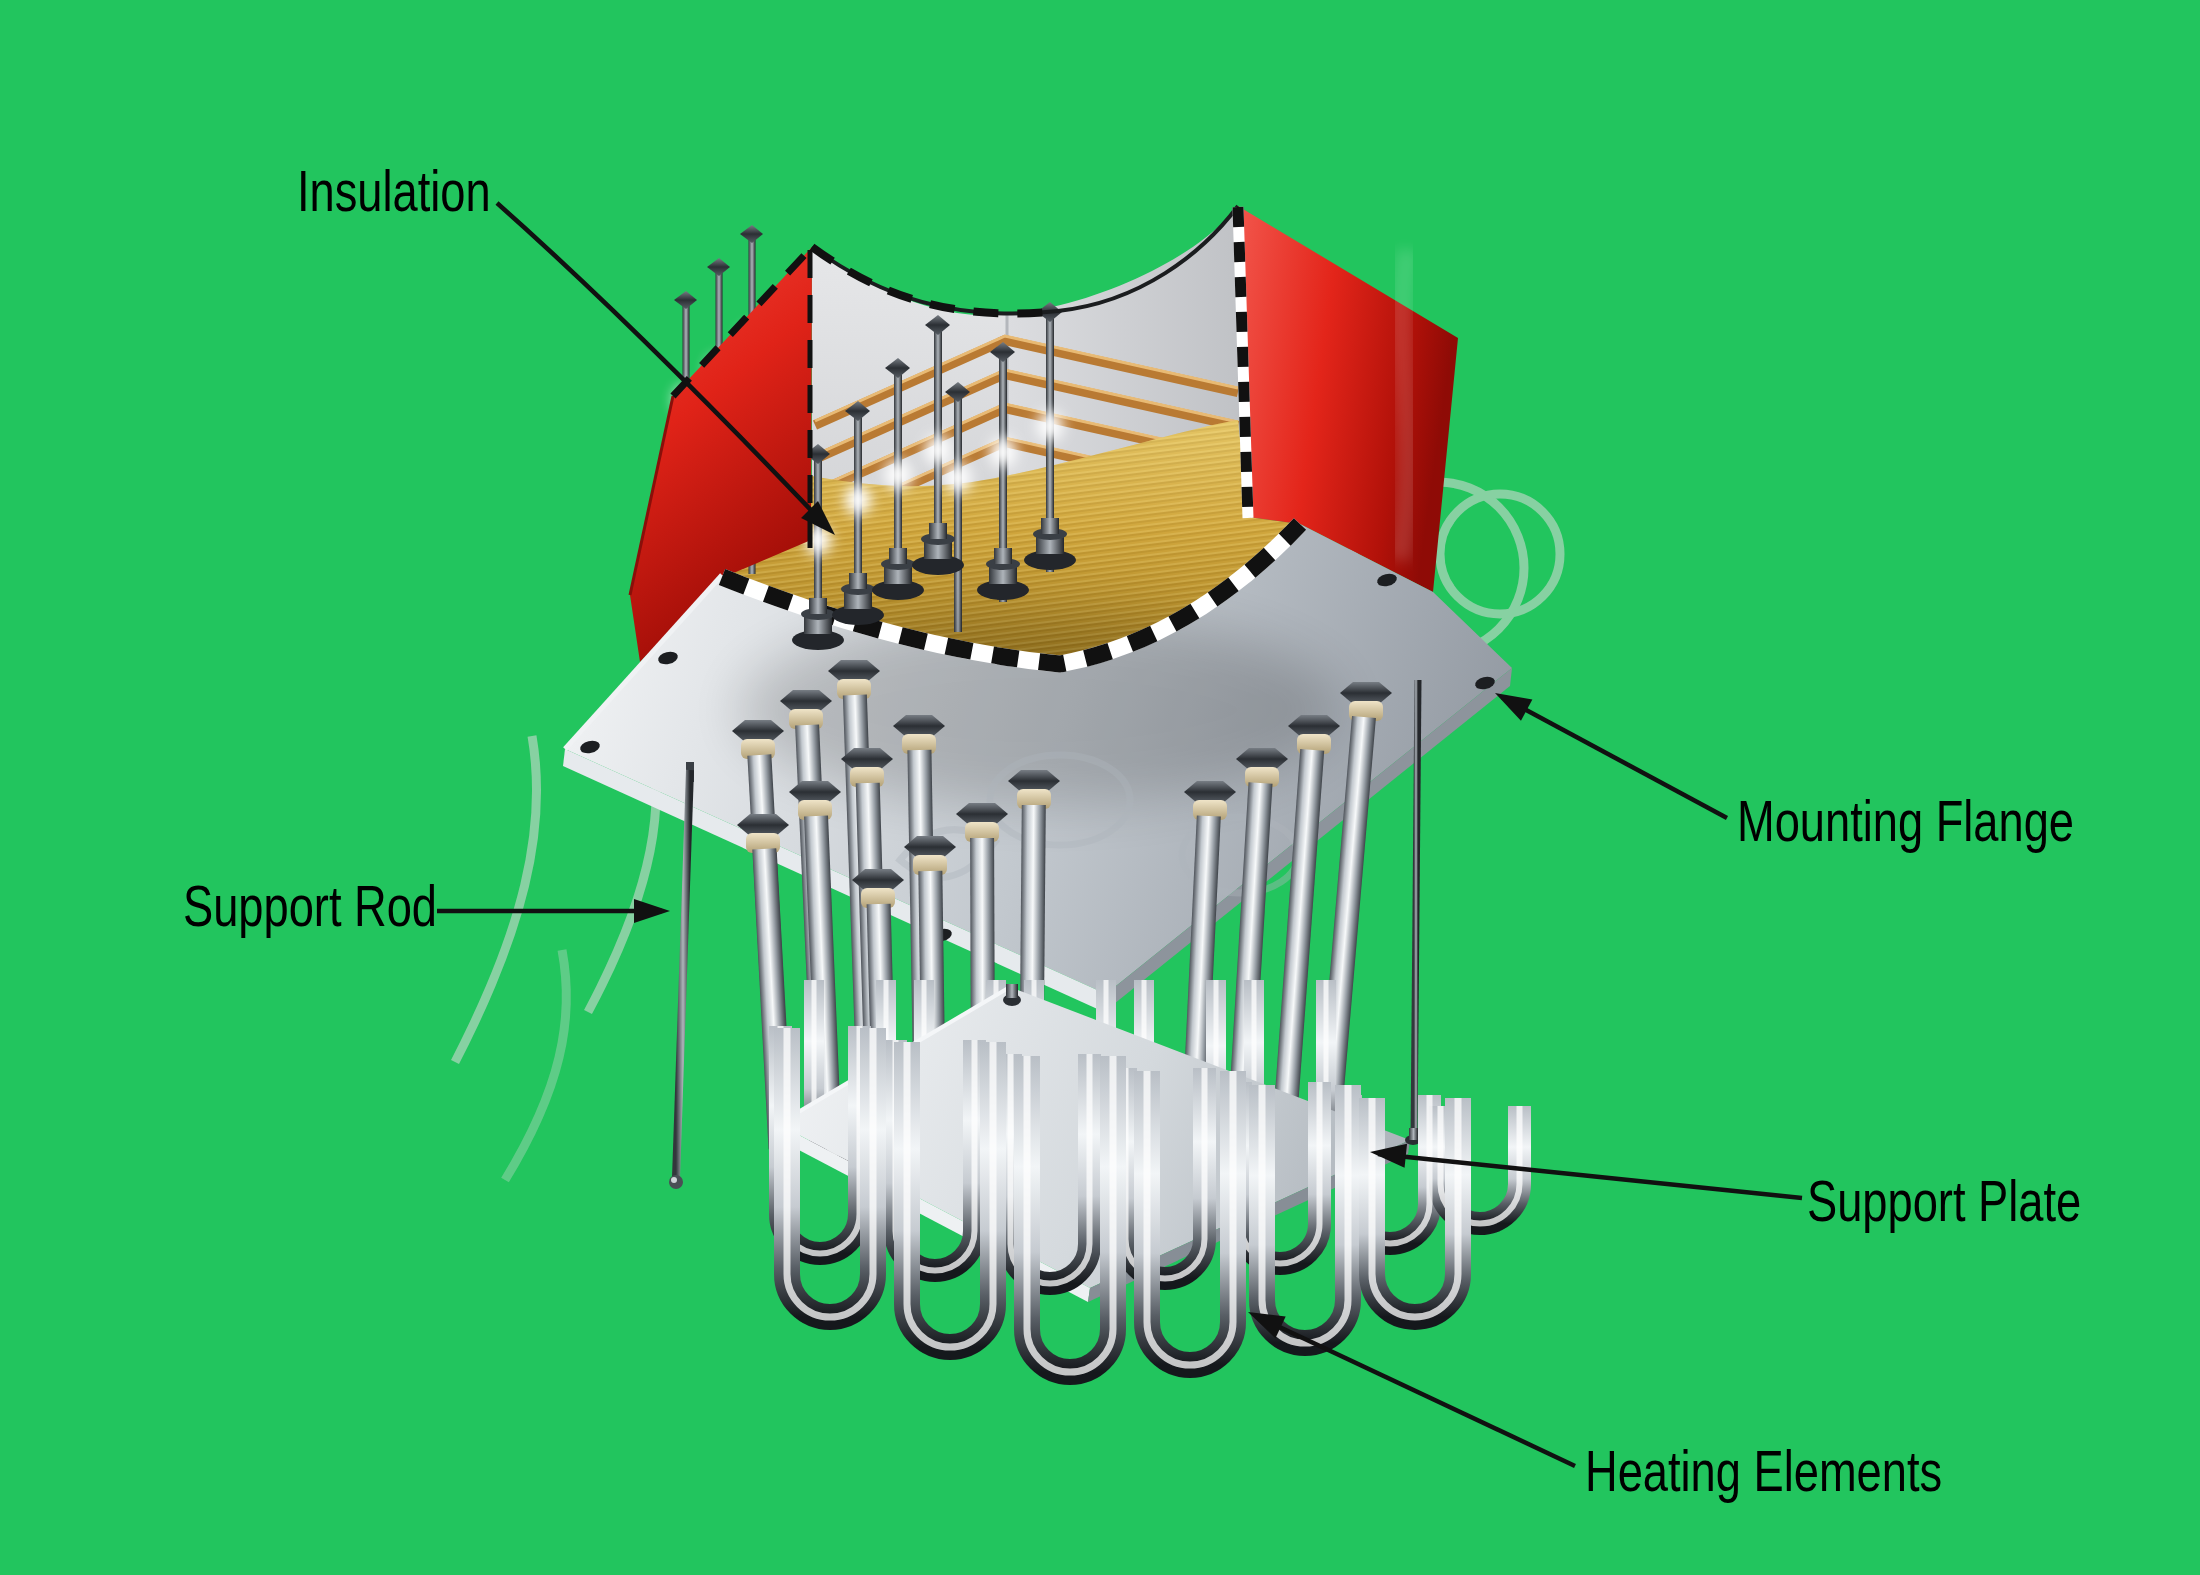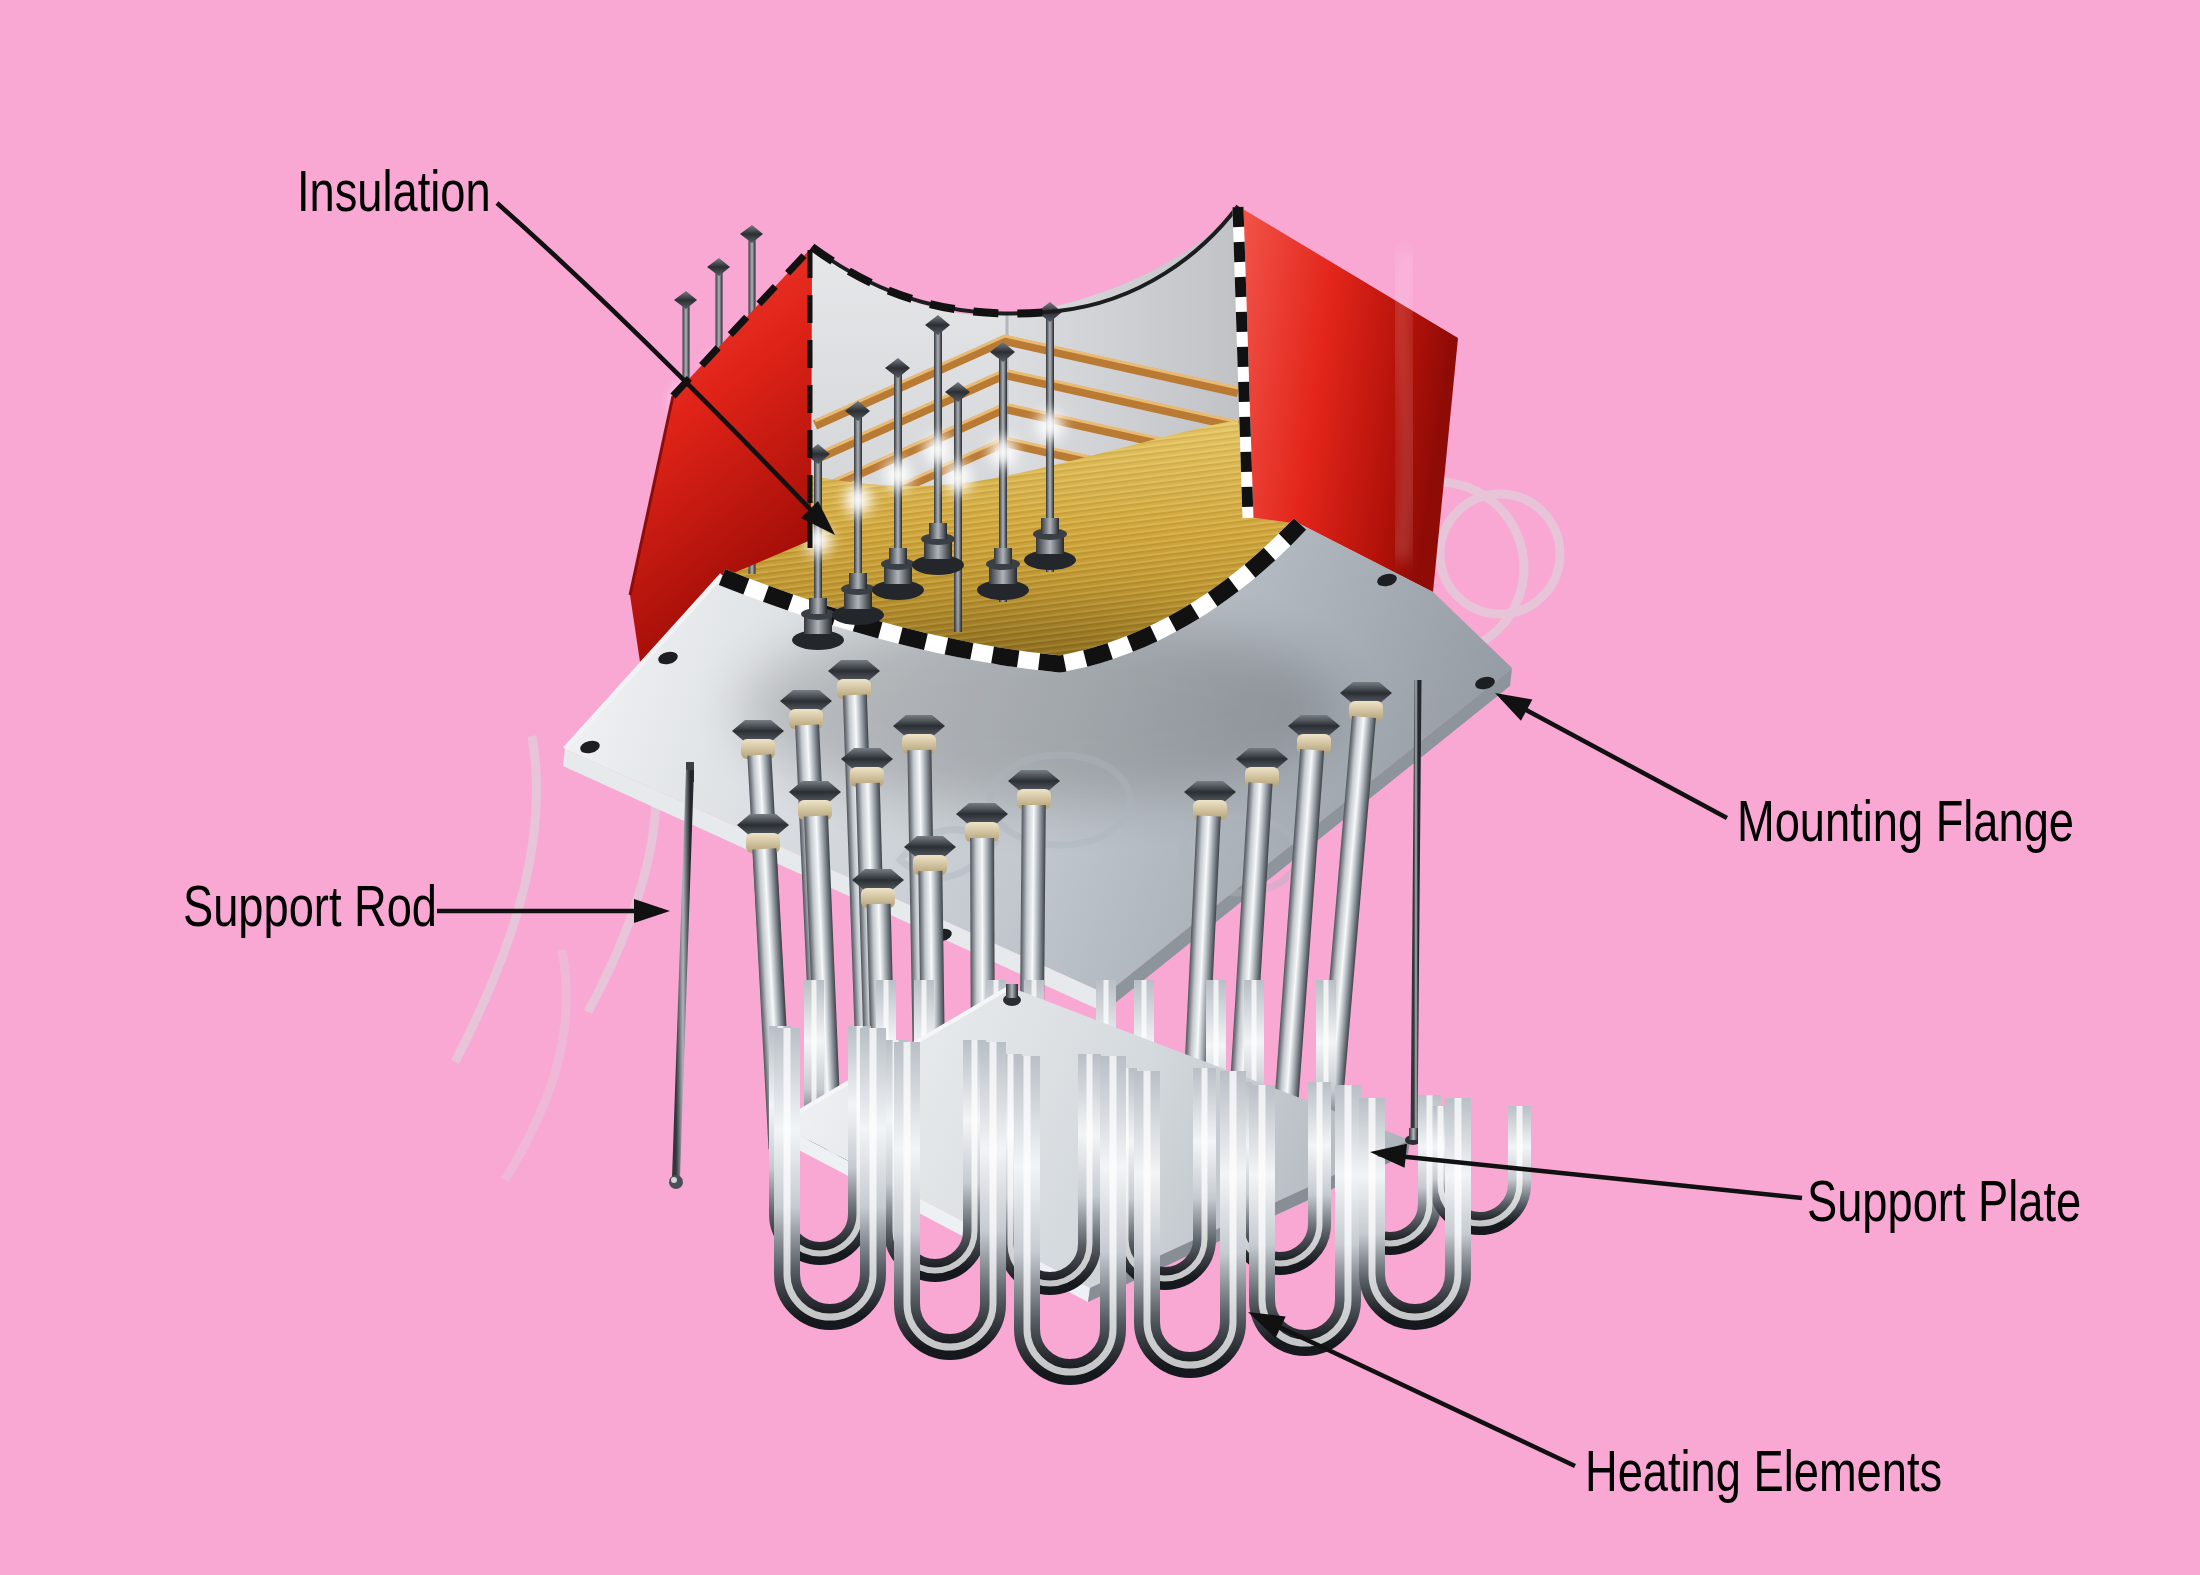--- a/index.html
+++ b/index.html
@@ -1,16 +1,16 @@
 <!DOCTYPE html>
 <html><head>
 <meta charset="utf-8">
 <style>
   html,body{margin:0;padding:0;background:#ffffff;}
-  .stage{position:relative;width:2200px;height:1575px;background:#f9a8d4;overflow:hidden;
+  .stage{position:relative;width:2200px;height:1575px;background:#22c55e;overflow:hidden;
          font-family:"Liberation Sans",sans-serif;text-decoration:underline;}
   .stage svg{position:absolute;left:0;top:0;}
   .lbl{position:absolute;font-size:58px;line-height:1;color:#000;white-space:nowrap;
        transform:scaleX(.78);transform-origin:0 0;letter-spacing:0;}
 </style>
 </head>
 <body>
 
 <div class="stage">
 

